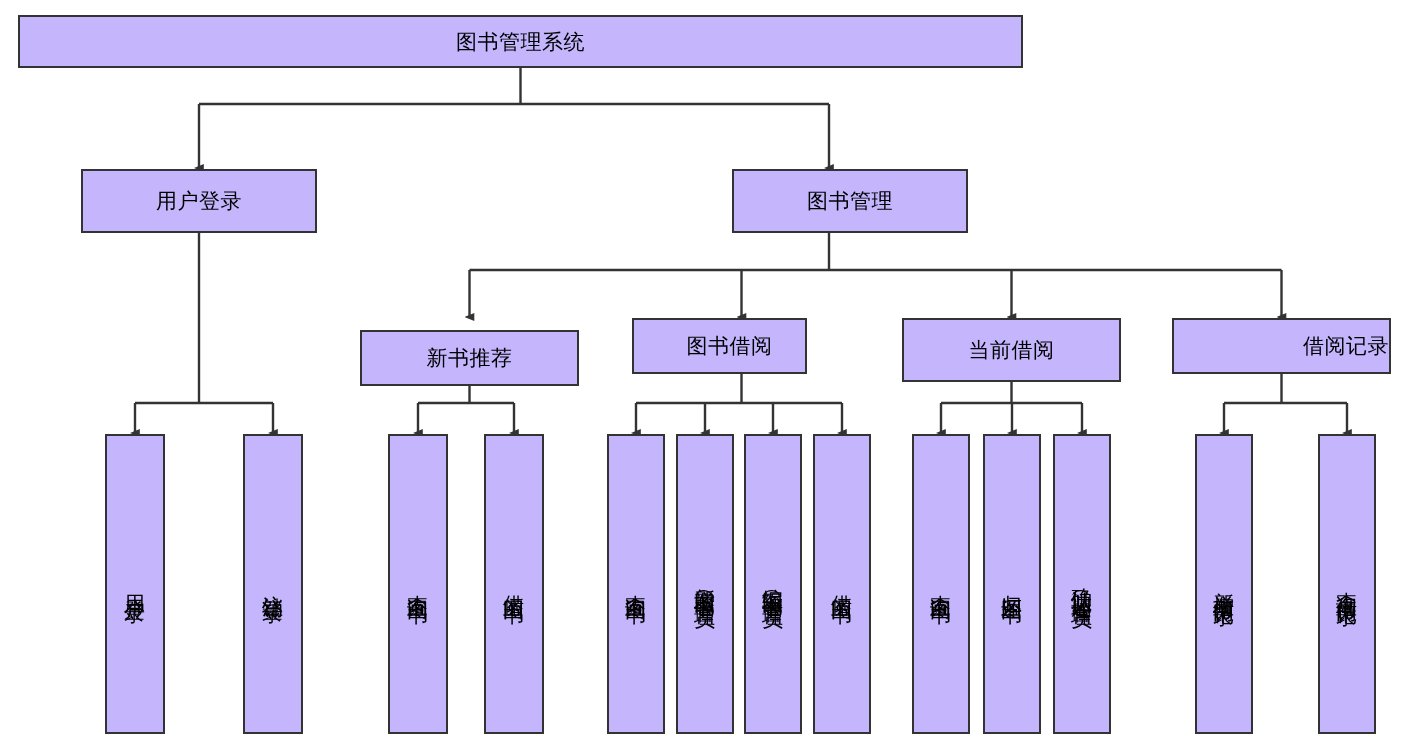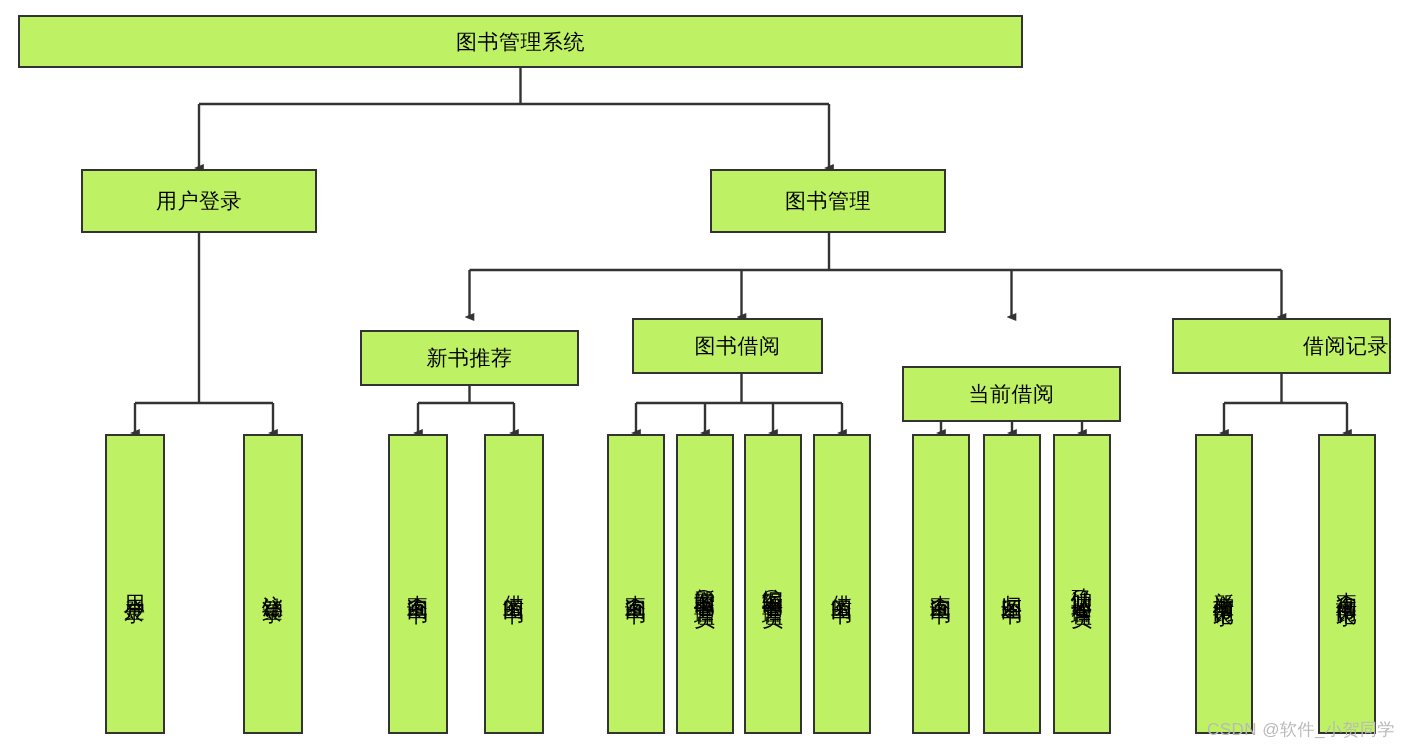--- a/index.html
+++ b/index.html
@@ -19,21 +19,21 @@
     position: absolute;
     left: 0;
     top: 0;
     width: 1405px;
     height: 747px;
     pointer-events: none;
   }
   .node {
     position: absolute;
     box-sizing: border-box;
-    background: #bef264;
+    background: #c4b5fd;
     border: 2px solid #333333;
     display: flex;
     align-items: center;
     justify-content: center;
     color: #000000;
     z-index: 2;
   }
   .node-label {
     display: block;
     line-height: 1.12;
@@ -114,30 +114,30 @@
       </g>
   </svg>
 
   <div id="nodes">
       <div class="node horizontal" style="left: 18px; top: 15px; width: 1005px; height: 53px;">
         <span class="node-label">图书管理系统</span>
       </div>
       <div class="node horizontal" style="left: 81px; top: 169px; width: 236px; height: 64px;">
         <span class="node-label">用户登录</span>
       </div>
-      <div class="node horizontal" style="left: 710px; top: 169px; width: 236px; height: 64px;">
+      <div class="node horizontal" style="left: 732px; top: 169px; width: 236px; height: 64px;">
         <span class="node-label">图书管理</span>
       </div>
       <div class="node horizontal" style="left: 360px; top: 318px; width: 219px; height: 56px; margin-top: 12px;">
         <span class="node-label">新书推荐</span>
       </div>
-      <div class="node horizontal" style="left: 632px; top: 318px; width: 191px; height: 56px; padding-left: 20px;">
+      <div class="node horizontal" style="left: 632px; top: 318px; width: 175px; height: 56px; padding-left: 20px;">
         <span class="node-label">图书借阅</span>
       </div>
-      <div class="node horizontal" style="left: 902px; top: 318px; width: 219px; height: 56px; margin-top: 48px;">
+      <div class="node horizontal" style="left: 902px; top: 318px; width: 219px; height: 64px;">
         <span class="node-label">当前借阅</span>
       </div>
       <div class="node horizontal" style="left: 1172px; top: 318px; width: 219px; height: 56px; justify-content: flex-end;">
         <span class="node-label">借阅记录</span>
       </div>
       <div class="node vertical" style="left: 105px; top: 434px; width: 60px; height: 300px;">
         <span class="node-label">用户登录</span>
       </div>
       <div class="node vertical" style="left: 243px; top: 434px; width: 60px; height: 300px;">
         <span class="node-label">注销登录</span>
@@ -170,14 +170,13 @@
         <span class="node-label">确认归还（管理员）</span>
       </div>
       <div class="node vertical" style="left: 1195px; top: 434px; width: 58px; height: 300px;">
         <span class="node-label">新增借阅记录</span>
       </div>
       <div class="node vertical" style="left: 1318px; top: 434px; width: 58px; height: 300px;">
         <span class="node-label">查询借阅记录</span>
       </div>
     </div>
 
-  <div id="watermark">CSDN @软件_小贺同学</div>
 </div>
 
 </body></html>

